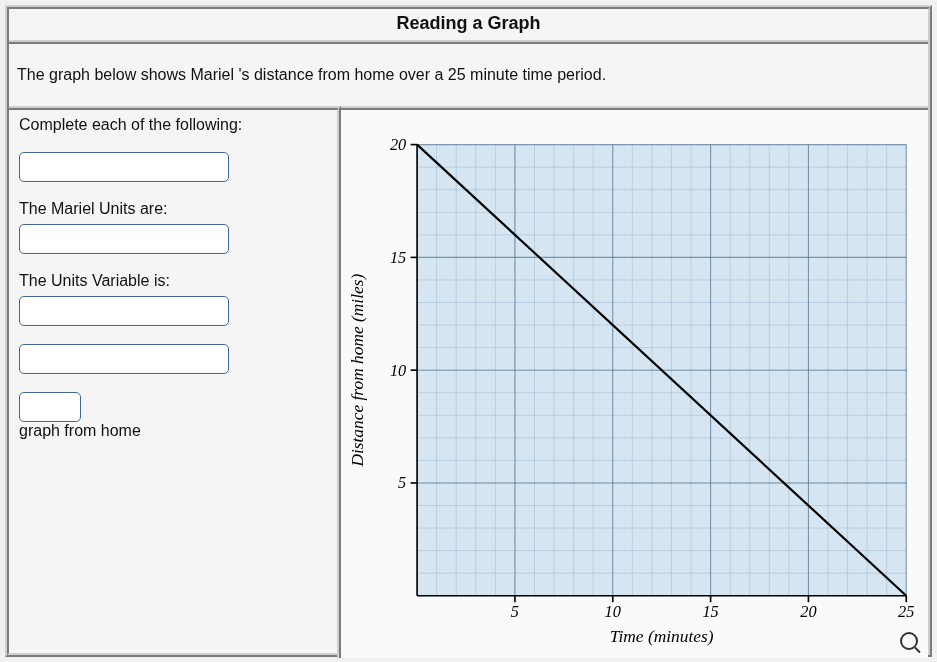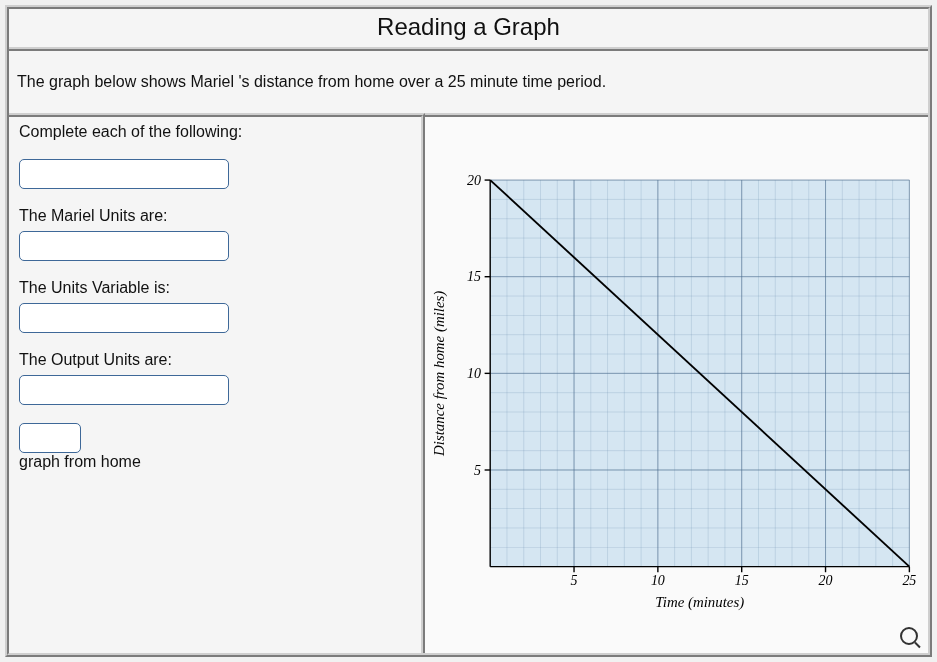--- a/index.html
+++ b/index.html
@@ -1,21 +1,21 @@
 <!DOCTYPE html>
 <html><head>
   <meta charset="utf-8">
   <style>
     * { box-sizing: border-box; margin: 0; padding: 0; }
     body { font-family: Arial, Helvetica, sans-serif; background: #f1f1f1; width: 937px; height: 662px; padding: 5px; color: #111; }
     .outer-frame { border: 4px ridge #cfcfcf; background: #f5f5f5; height: 100%; display: flex; flex-direction: column; }
-    .title-bar { text-align: center; padding: 4px 0 6px; font-weight: normal; font-size: 24px; }
+    .title-bar { text-align: center; padding: 4px 0 6px; font-weight: bold; font-size: 18px; }
     .desc-row { border-top: 4px ridge #cfcfcf; padding: 22px 8px; font-size: 16px; }
     .content-row { display: flex; flex: 1; }
-    .left-panel { width: 416px; border-top: 4px ridge #cfcfcf; border-right: 4px ridge #cfcfcf; padding: 6px 10px 6px 10px; font-size: 16px; }
+    .left-panel { width: 332px; border-top: 4px ridge #cfcfcf; border-right: 4px ridge #cfcfcf; padding: 6px 10px 6px 10px; font-size: 16px; }
     .chart-panel { flex: 1; border-top: 4px ridge #cfcfcf; position: relative; background: #fafafa; }
     .prompt-block { margin-bottom: 18px; }
     .prompt-label { margin-bottom: 6px; }
     .txt-input { width: 210px; height: 30px; border: 1px solid #3e6898; border-radius: 5px; background: #fff; padding: 2px 6px; font-size: 14px; }
     .txt-input.small { width: 62px; display: inline-block; vertical-align: middle; }
     .help-row { padding: 10px 8px 6px; font-size: 15px; display: flex; align-items: center; gap: 8px; }
     .mag-icon { position: absolute; right: 10px; bottom: 8px; width: 18px; height: 18px; border: 2px solid #333; border-radius: 50%; }
     .mag-icon::after { content: ''; position: absolute; width: 7px; height: 2px; background: #333; bottom: -3px; right: -5px; transform: rotate(45deg); }
     .svg-holder { width: 100%; height: 100%; }
     .grid-minor { stroke: #6b8fb0; stroke-width: 0.5; opacity: 0.5; }
@@ -42,21 +42,20 @@
       </div>
       <div class="prompt-block">
         <div class="prompt-label">The Mariel Units are:</div>
         <input class="txt-input" style="">
       </div>
       <div class="prompt-block">
         <div class="prompt-label">The Units Variable is:</div>
         <input class="txt-input" style="">
       </div>
       <div class="prompt-block">
-        <div class="prompt-label">The Output Units are:</div>
         <input class="txt-input" style="">
       </div>
       <div class="prompt-block" style="margin-bottom:4px;">
         <input class="txt-input small" style=""><br>
         <span> graph from home</span>
       </div>
     </div>
     <div class="chart-panel">
       <svg class="svg-holder" id="chart-svg" viewBox="0 0 540 500" preserveAspectRatio="xMidYMid meet">
           <rect x="70" y="30" width="450" height="415" class="plot-bg"></rect>

